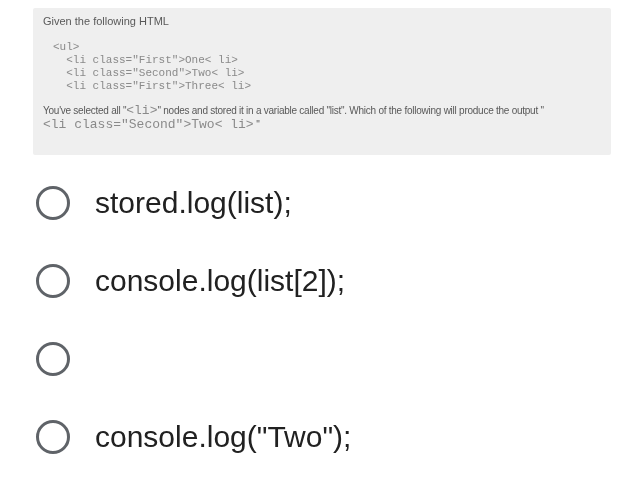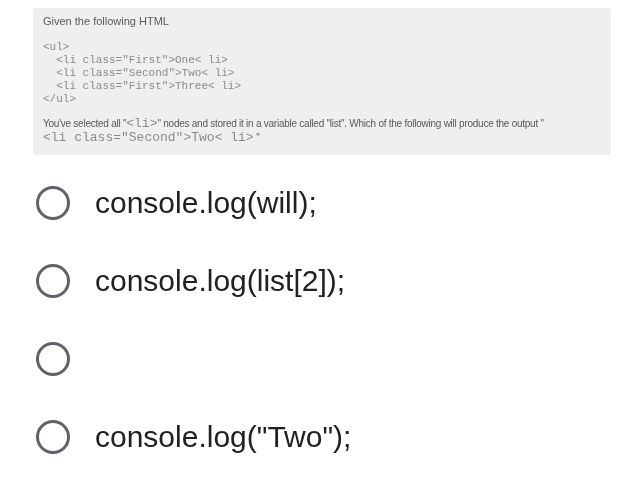--- a/index.html
+++ b/index.html
@@ -32,20 +32,21 @@
     font-size: 11px;
     line-height: 14px;
     color: var(--question-text, #595959);
   }
   .code-block {
     margin-top: 13px;
     font-family: "Liberation Mono", "DejaVu Sans Mono", monospace;
     font-size: 11px;
     line-height: 13px;
     color: var(--code-text, #8a8a8a);
+    margin-left: 10px;
   }
   .code-line {
     white-space: pre;
   }
   .prompt {
     margin: 11px 0 0 0;
     font-size: 10px;
     letter-spacing: -0.25px;
     line-height: 13.5px;
     color: var(--question-text, #595959);
@@ -95,33 +96,32 @@
 <body>
 
 <div class="question-card">
   <p class="intro">Given the following HTML</p>
 
   <div class="code-block">
     <div class="code-line">&lt;ul&gt;</div>
     <div class="code-line">  &lt;li class="First"&gt;One&lt; li&gt;</div>
     <div class="code-line">  &lt;li class="Second"&gt;Two&lt; li&gt;</div>
     <div class="code-line">  &lt;li class="First"&gt;Three&lt; li&gt;</div>
-    <div class="code-line">&lt;/ul&gt;</div>
   </div>
 
   <p class="prompt">
     <span class="pline"><span>You've selected all "</span><span class="mono">&lt;li&gt;</span><span>" nodes and stored it in a variable called "list". Which of the following will produce the output "</span></span>
     <span class="pline"><span class="mono">&lt;li class="Second"&gt;Two&lt; li&gt;</span><span> "</span></span>
   </p>
 </div>
 
 <div class="options">
   <div class="option">
     <span class="radio"></span>
-    <span class="option-label">console.log(will);</span>
+    <span class="option-label">stored.log(list);</span>
   </div>
   <div class="option">
     <span class="radio"></span>
     <span class="option-label">console.log(list[2]);</span>
   </div>
   <div class="option">
     <span class="radio"></span>
   </div>
   <div class="option">
     <span class="radio"></span>

